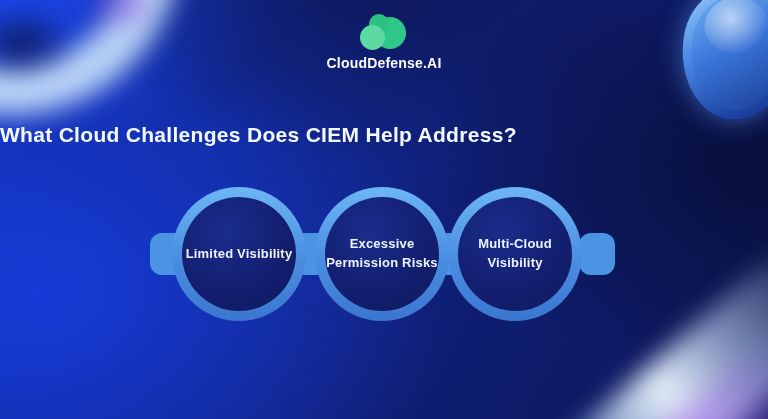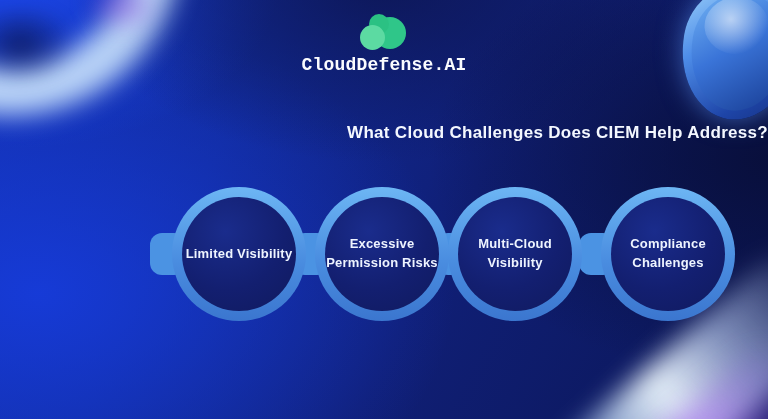--- a/index.html
+++ b/index.html
@@ -90,26 +90,26 @@
   
   .logo-block {
     position: absolute; top: 14px; left: 0; right: 0;
     display: flex; flex-direction: column; align-items: center;
   }
   .logo-icon { position: relative; width: 48px; height: 38px; margin-bottom: 3px; }
   .logo-c-main  { position: absolute; left: 14px; top: 3px;  width: 32px; height: 32px; border-radius: 50%; background: #2fc689; }
   .logo-c-top   { position: absolute; left: 9px;  top: 0px;  width: 20px; height: 20px; border-radius: 50%; background: #2bc183; }
   .logo-c-left  { position: absolute; left: 0px;  top: 11px; width: 25px; height: 25px; border-radius: 50%; background: #5cdaa2; }
   .logo-text {
-    color: #fbfcff; font-size: 18px; font-weight: 700; letter-spacing: 0.2px; font-family: Liberation Mono, monospace;
+    color: #fbfcff; font-size: 14px; font-weight: 700; letter-spacing: 0.2px;
   }
   .title {
     position: absolute; top: 123px; left: 0; right: 0;
-    text-align: right;
-    color: #f4f8ff; font-size: 17px; font-weight: 700; letter-spacing: 0.3px; padding-left: 44px;
+    text-align: left;
+    color: #f4f8ff; font-size: 21px; font-weight: 700; letter-spacing: 0.3px;
   }
 
   
   .connector {
     position: absolute; top: 233px;
     width: 36px; height: 42px; border-radius: 12px;
     background: #4b93e3;
     z-index: 1;
   }
   .challenge-circle {
@@ -174,19 +174,14 @@
   <div class="challenge-circle c3">
     <div class="challenge-inner">
       <div class="challenge-label">Excessive Permission Risks</div>
     </div>
   </div>
   <div class="challenge-circle c4">
     <div class="challenge-inner">
       <div class="challenge-label">Multi-Cloud Visibility</div>
     </div>
   </div>
-  <div class="challenge-circle c5">
-    <div class="challenge-inner">
-      <div class="challenge-label">Compliance Challenges</div>
-    </div>
-  </div>
 
 </div>
 
 </body></html>

